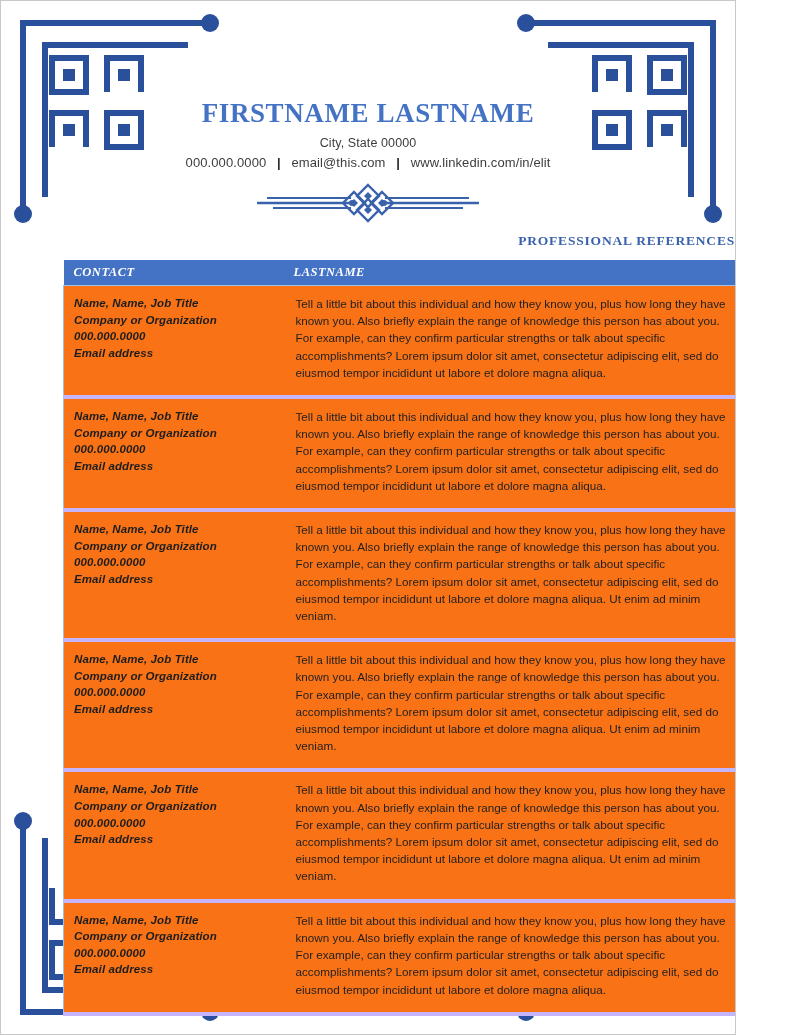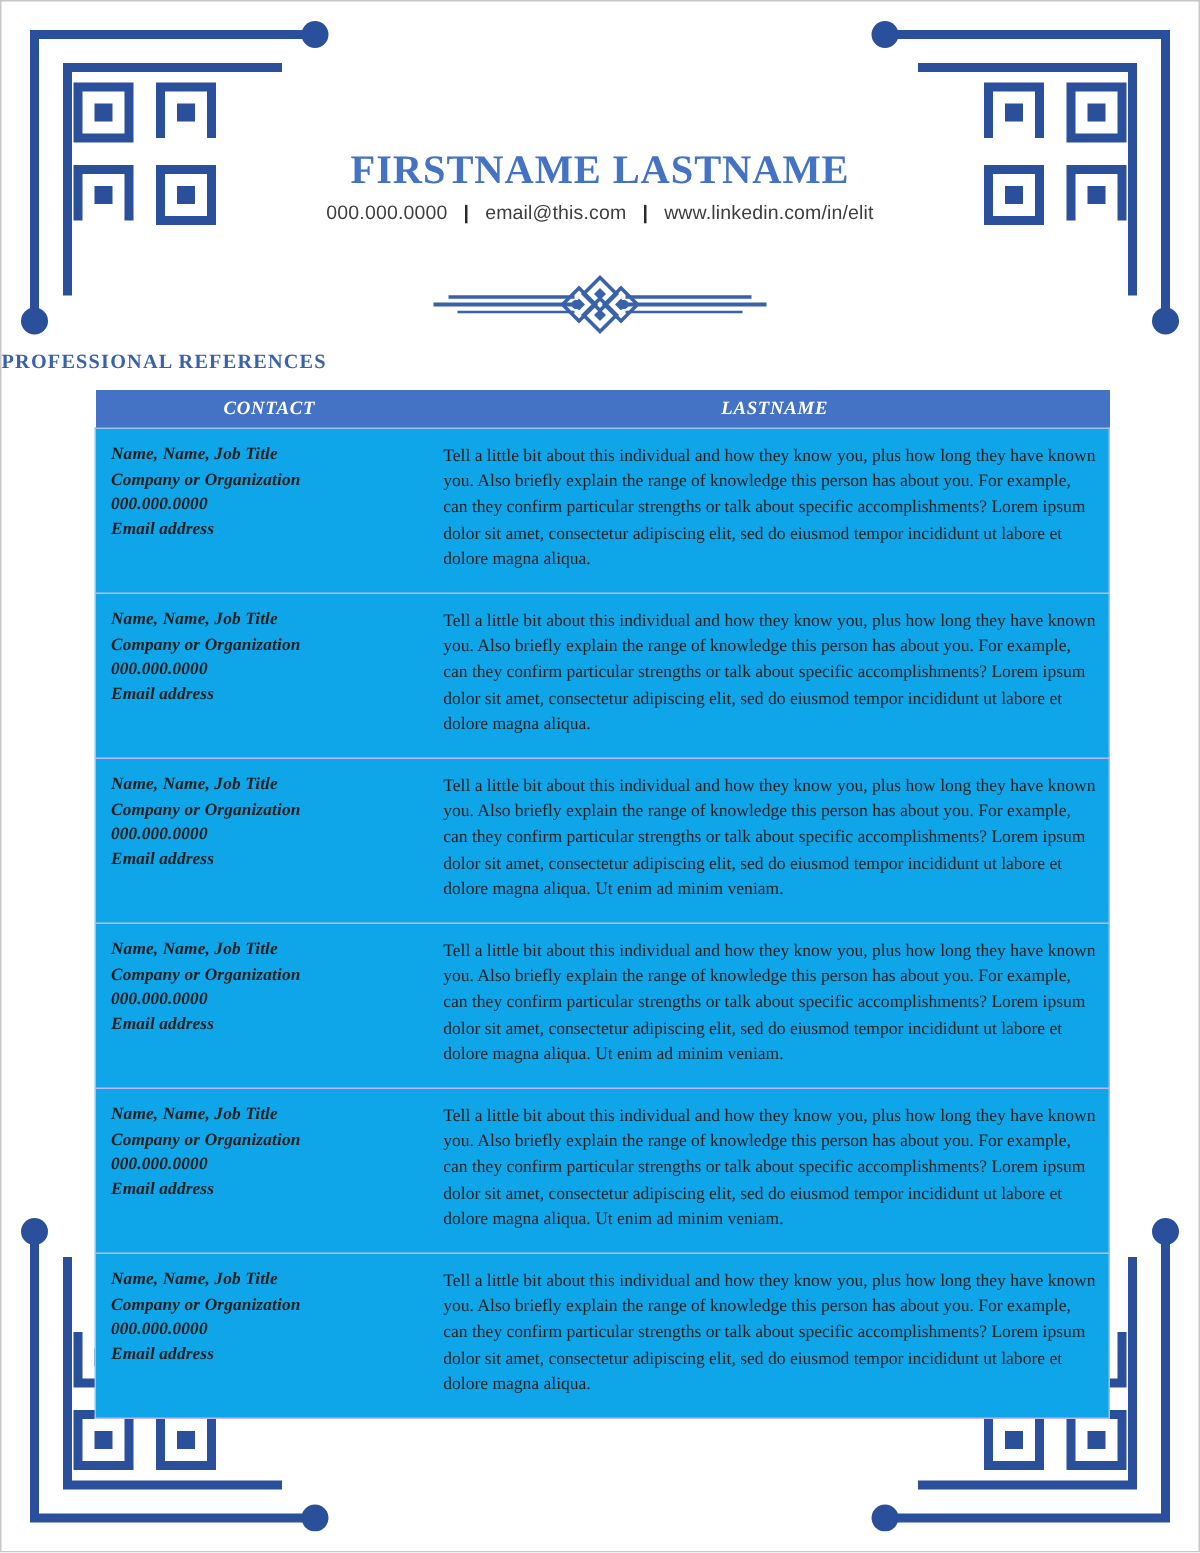--- a/index.html
+++ b/index.html
@@ -2,21 +2,21 @@
 <html><head>
 <meta charset="utf-8">
 <style>
   html, body {
     margin: 0;
     padding: 0;
     background: #ffffff;
   }
   .page {
     position: relative;
-    width: 800px;
+    width: 736px;
     height: 1035px;
     background: #ffffff;
     border: 1px solid #c8c8c8;
     box-sizing: border-box;
     overflow: hidden;
     font-family: "Liberation Sans", sans-serif;
   }
 
   
   .corner {
@@ -75,21 +75,21 @@
     justify-content: center;
   }
   .divider-wrap svg { display: block; }
 
   
   .section-heading {
     position: absolute;
     left: 0;
     right: 0;
     top: 232px;
-    text-align: left;
+    text-align: right;
     font-family: "Liberation Serif", serif;
     font-weight: bold;
     font-size: 13.5px;
     letter-spacing: 0.8px;
     color: #3a62ab;
   }
 
   
   .ref-table {
     position: absolute;
@@ -103,33 +103,32 @@
   .ref-table col.c-context { width: 454px; }
 
   .ref-table thead th {
     background: #4472c4;
     color: #ffffff;
     font-family: "Liberation Serif", serif;
     font-weight: bold;
     font-style: italic;
     font-size: 12.5px;
     letter-spacing: 0.5px;
-    text-align: center;
+    text-align: left;
     padding: 5px 0 5px 10px;
     border: none;
   }
   .ref-table thead th.ctx-head { padding-left: 8px; }
 
   .ref-table tbody td {
     border-top: 1px solid #9cc2e8;
-    border-bottom: 1px solid #c4b5fd;
+    border-bottom: 4px solid #c4b5fd;
     vertical-align: top;
     padding: 9px 8px 14px 10px;
-    background: #0ea5e9;
-    font-family: Liberation Serif, serif;
+    background: #f97316;
   }
   .ref-table tbody td.contact-cell {
     border-left: 1px solid #9cc2e8;
     font-weight: bold;
     font-style: italic;
     font-size: 11.5px;
     line-height: 1.44;
     color: #1d1d1d;
     letter-spacing: 0.1px;
   }
@@ -225,20 +224,21 @@
         <rect x="49" y="55" width="12" height="12"></rect>
         <rect x="104" y="55" width="12" height="12"></rect>
         <rect x="49" y="110" width="12" height="12"></rect>
         <rect x="104" y="110" width="12" height="12"></rect>
       </g>
     </svg>
   </div>
 
   <div class="doc-header">
     <h1 class="name-title">FIRSTNAME LASTNAME</h1>
+    <div class="addr-line">City, State 00000</div>
     <div class="contact-line">
       <span>000.000.0000</span>
       <span class="sep">|</span>
       <span>email@this.com</span>
       <span class="sep">|</span>
       <span>www.linkedin.com/in/elit</span>
     </div>
   </div>
 
   <div class="divider-wrap">

